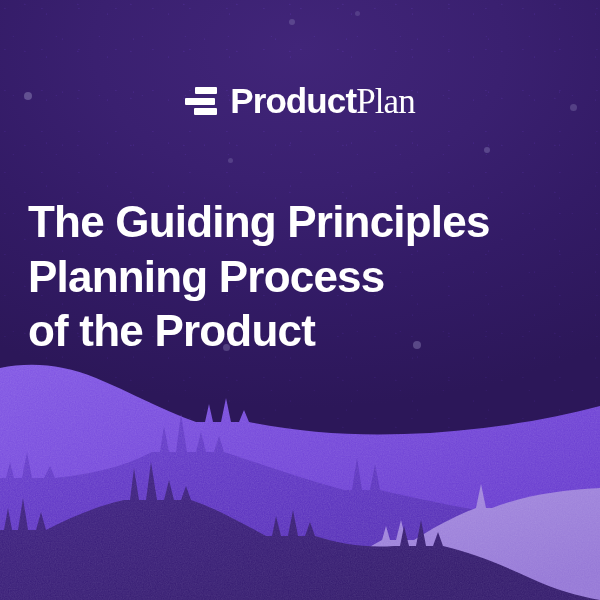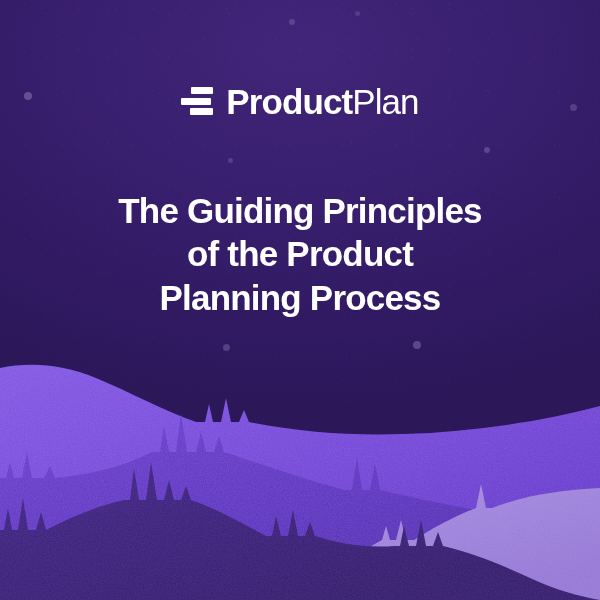--- a/index.html
+++ b/index.html
@@ -71,33 +71,33 @@
   #logo-mark i.b2 { width: 30px; margin-left: 0px;  }
   #logo-mark i.b3 { width: 23px; margin-left: 9px;  }
   #logo-word {
     color: #ffffff;
     font-size: 35px;
     line-height: 1;
     letter-spacing: -0.9px;
     white-space: nowrap;
   }
   #logo-word .bold  { font-weight: 700; text-align: right; }
-  #logo-word .light { font-weight: 400; }
+  #logo-word .light { font-weight: 400; font-family: Liberation Serif, serif; }
   
   #headline {
     position: absolute;
     left: 0; right: 0;
     top: 166px;
-    text-align: center;
+    text-align: left;
     color: #ffffff;
-    font-size: 35px;
+    font-size: 44px;
     font-weight: 700;
     line-height: 1.23;
     letter-spacing: -0.8px;
-    padding: 0 40px;
+    padding: 0 28px;
     box-sizing: border-box;
   }
   #headline span { display: block; }
   
   #landscape {
     position: absolute;
     left: 0;
     bottom: 0;
     width: 600px;
     height: 260px;
@@ -133,22 +133,22 @@
     <div id="logo-mark">
       <i class="b1"></i>
       <i class="b2"></i>
       <i class="b3"></i>
     </div>
     <div id="logo-word"><span class="bold">Product</span><span class="light">Plan</span></div>
   </div>
 
   <h1 id="headline">
     <span>The Guiding Principles</span>
+    <span>Planning Process</span>
     <span>of the Product</span>
-    <span>Planning Process</span>
   </h1>
 
   <svg id="landscape" viewBox="0 0 600 260" preserveAspectRatio="none">
     <defs>
 
       <filter id="speck" x="0" y="0" width="100%" height="100%">
         <feTurbulence type="fractalNoise" baseFrequency="0.85" numOctaves="3" seed="7" result="n"></feTurbulence>
         <feColorMatrix in="n" type="saturate" values="0"></feColorMatrix>
         <feComponentTransfer>
           <feFuncA type="linear" slope="0.55" intercept="0"></feFuncA>

